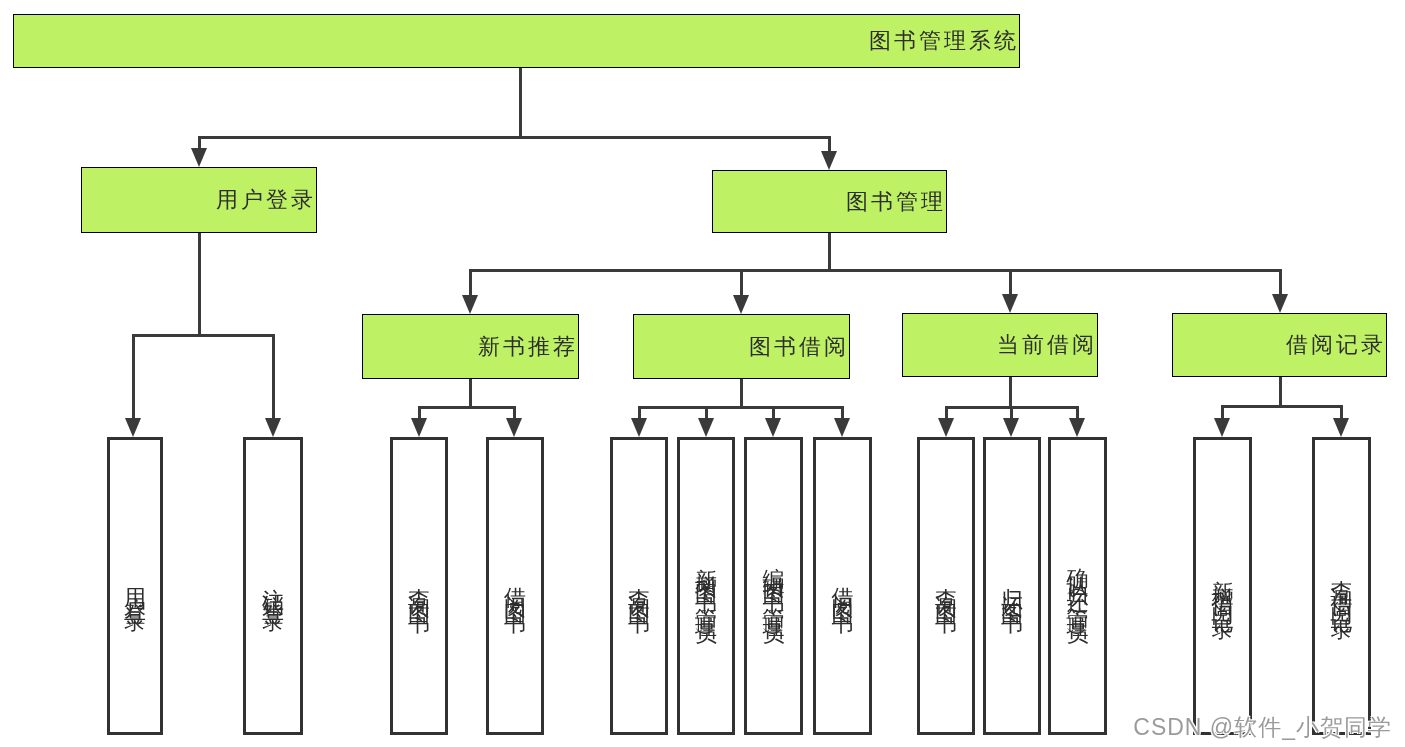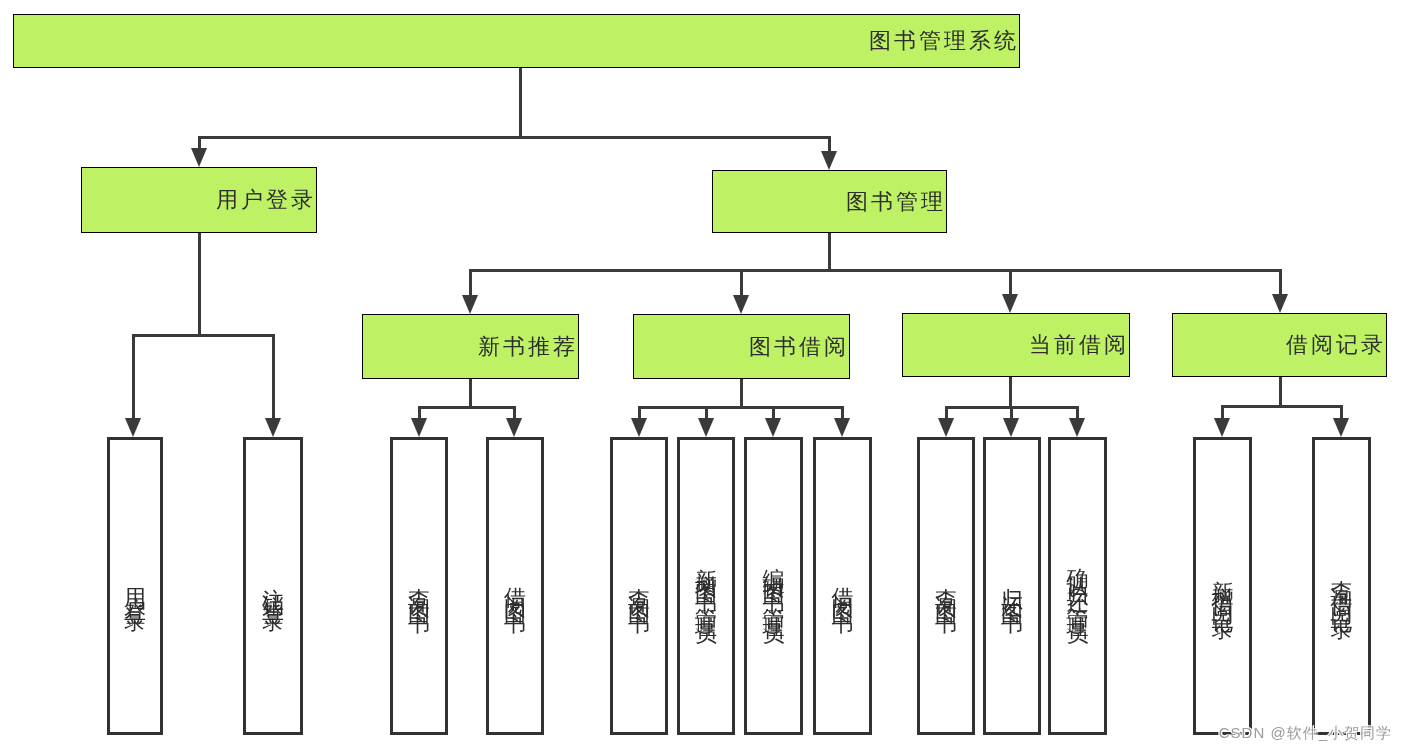--- a/index.html
+++ b/index.html
@@ -21,21 +21,21 @@
     writing-mode:vertical-rl;text-orientation:mixed;letter-spacing:8px;line-height:1;
   }
   .vline,.hline{position:absolute;background:#3a3a3a;z-index:1;}
   .arrowhead{
     position:absolute;width:0;height:0;z-index:1;
     border-left:8px solid transparent;border-right:8px solid transparent;
     border-top:19px solid #3a3a3a;
   }
   #watermark{
     position:absolute;right:13px;bottom:4px;z-index:5;
-    color:#9b9b9b;font-size:15px;letter-spacing:1px;
+    color:#9b9b9b;font-size:23px;letter-spacing:1px;
     text-shadow:1px 1px 0 #ffffff,-1px -1px 0 #ffffff,1px -1px 0 #ffffff,-1px 1px 0 #ffffff;
   }
 </style>
 </head>
 <body>
 
 <div id="stage">
 
   <div class="box" style="left:13px;top:14px;width:1007px;height:54px;">
     <span>图书管理系统</span>
@@ -47,21 +47,21 @@
   <div class="box" style="left:712px;top:170px;width:235px;height:63px;">
     <span>图书管理</span>
   </div>
 
   <div class="box" style="left:633px;top:314px;width:217px;height:65px;">
     <span>图书借阅</span>
   </div>
   <div class="box" style="left:362px;top:314px;width:217px;height:65px;">
     <span>新书推荐</span>
   </div>
-  <div class="box" style="left:902px;top:313px;width:228px;height:64px;">
+  <div class="box" style="left:902px;top:313px;width:196px;height:64px;">
     <span>当前借阅</span>
   </div>
   <div class="box" style="left:1172px;top:313px;width:215px;height:64px;">
     <span>借阅记录</span>
   </div>
 
   <div class="vbox" style="left:107px;top:437px;width:56px;height:298px;">
     <span class="vtext">用户登录</span>
   </div>
   <div class="vbox" style="left:243px;top:437px;width:60px;height:298px;">

